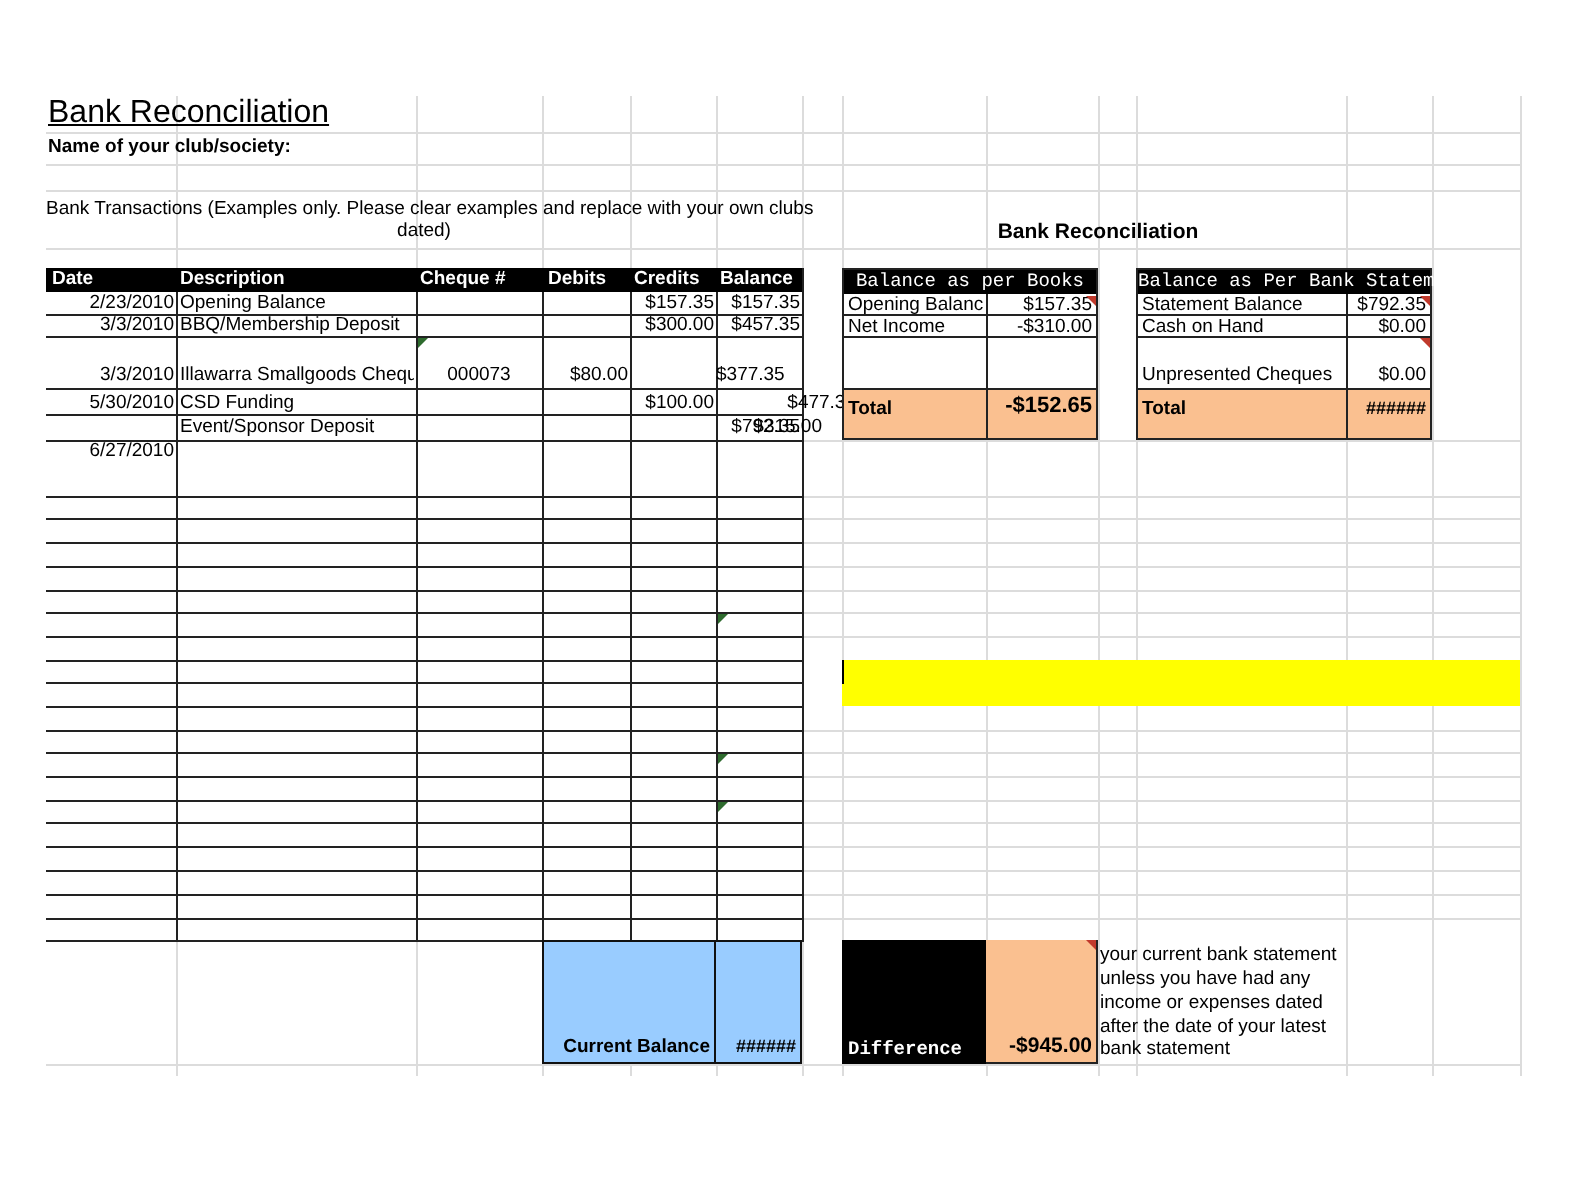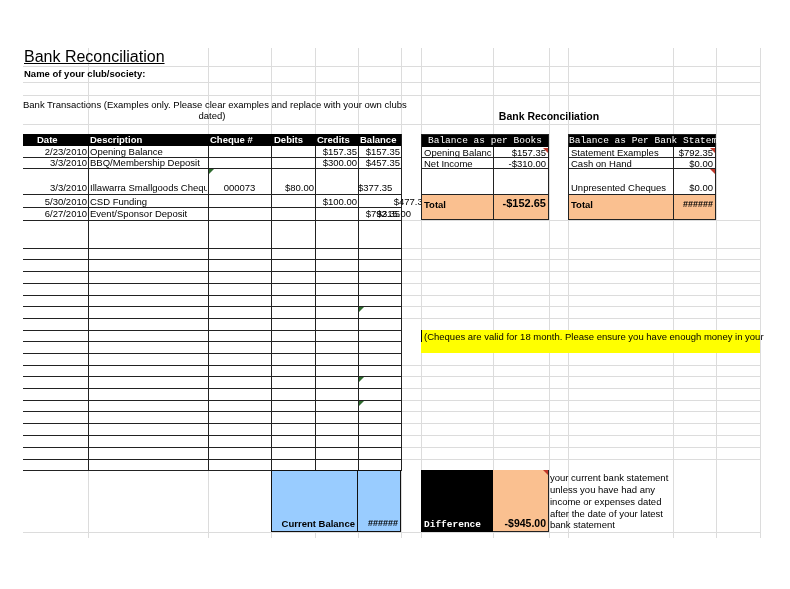--- a/index.html
+++ b/index.html
@@ -60,21 +60,21 @@
   <div class="gh" style="left:401px;top:459px;width:359px;"></div>
   <div class="gh" style="left:23px;top:532px;width:737px;"></div>
 </div>
 
 <div class="txt title" style="left:24px;top:48px;">Bank Reconciliation</div>
 <div class="txt b" style="left:24px;top:68px;font-size:9.5px;">Name of your club/society:</div>
 <div class="txt c" style="left:23px;top:99px;width:378px;">Bank Transactions (Examples only. Please clear examples and replace with your own clubs</div>
 <div class="txt c" style="left:23px;top:110px;width:378px;">dated)</div>
 
 <div class="abs hdr" style="left:23px;top:134px;width:378px;height:12px;">
-  <span class="txt" style="left:14px;top:0px;">Date</span>
+  <span class="txt" style="left:3px;top:0px;">Date</span>
   <span class="txt" style="left:67px;top:0px;">Description</span>
   <span class="txt" style="left:187px;top:0px;">Cheque #</span>
   <span class="txt" style="left:251px;top:0px;">Debits</span>
   <span class="txt" style="left:294px;top:0px;">Credits</span>
   <span class="txt" style="left:337px;top:0px;">Balance</span>
 </div>
 
 <div id="txn-borders">
   <div class="bv" style="left:88px;top:146px;height:325px;"></div>
   <div class="bv" style="left:208px;top:146px;height:325px;"></div>
@@ -134,21 +134,21 @@
   <span class="txt r" style="left:271px;top:182px;width:43px;">$80.00</span>
   <span class="txt r" style="left:358px;top:182px;width:28px;">$377.35</span>
 </div>
 <div>
   <span class="txt r" style="left:23px;top:196px;width:64px;">5/30/2010</span>
   <span class="txt" style="left:90px;top:196px;">CSD Funding</span>
   <span class="txt r" style="left:315px;top:196px;width:42px;">$100.00</span>
   <span class="txt r" style="left:358px;top:196px;width:42px;margin-left:28px;">$477.35</span>
 </div>
 <div>
-  <span class="txt r" style="left:23px;top:208px;width:64px;">6/27/2010</span>
+  <span class="txt r" style="left:23px;top:220px;width:64px;">6/27/2010</span>
   <span class="txt" style="left:90px;top:208px;">Event/Sponsor Deposit</span>
   <span class="txt r" style="left:315px;top:208px;width:56px;padding-left:40px;">$315.00</span>
   <span class="txt r" style="left:358px;top:208px;width:42px;">$792.35</span>
 </div>
 
 <div class="abs" style="left:271px;top:470px;width:87px;height:62px;background:#99ccff;border:1px solid #111;">
   <span class="txt b" style="right:2px;bottom:2px;font-size:9.5px;">Current Balance</span>
 </div>
 <div class="abs" style="left:357px;top:470px;width:44px;height:62px;background:#99ccff;border:1px solid #111;">
   <span class="txt b" style="right:2px;bottom:2px;font-size:9px;">######</span>
@@ -182,21 +182,21 @@
 
 <div class="abs" style="left:568px;top:134px;width:148px;height:86px;border:1px solid #222;">
   <div class="abs" style="left:0;top:0;width:146px;height:12px;background:#000;">
     <span class="txt c wh" style="left:0;top:0;width:146px;">Balance as Per Bank Statement</span>
   </div>
   <div class="bh" style="left:0;top:22px;width:146px;"></div>
   <div class="bh" style="left:0;top:33px;width:146px;"></div>
   <div class="bh" style="left:0;top:59px;width:146px;"></div>
   <div class="bv" style="left:104px;top:12px;height:72px;"></div>
   <div>
-    <span class="txt" style="left:2px;top:12px;">Statement Examples</span>
+    <span class="txt" style="left:2px;top:12px;">Statement Balance</span>
     <span class="txt r" style="left:105px;top:12px;width:39px;">$792.35</span>
   </div>
   <div>
     <span class="txt" style="left:2px;top:23px;">Cash on Hand</span>
     <span class="txt r" style="left:105px;top:23px;width:39px;">$0.00</span>
   </div>
   <div>
     <span class="txt" style="left:2px;top:47px;">Unpresented Cheques</span>
     <span class="txt r" style="left:105px;top:47px;width:39px;">$0.00</span>
   </div>
@@ -204,21 +204,20 @@
     <div class="bv" style="left:104px;top:0;height:24px;"></div>
     <span class="txt b" style="left:2px;top:4px;">Total</span>
     <span class="txt b r" style="left:105px;top:4px;width:39px;font-size:9px;">######</span>
   </div>
   <div class="tri-r" style="left:141px;top:13px;"></div>
   <div class="tri-r" style="left:141px;top:34px;"></div>
 </div>
 
 <div class="abs" style="left:421px;top:330px;width:339px;height:23px;background:#ffff00;">
   <div class="abs" style="left:0;top:0;width:1px;height:12px;background:#000;"></div>
-  <span class="txt" style="left:3px;top:1px;">(Cheques are valid for 18 month. Please ensure you have enough money in your</span>
 </div>
 
 <div class="abs" style="left:421px;top:470px;width:72px;height:62px;background:#000;">
   <span class="txt b wh" style="left:3px;bottom:2px;">Difference</span>
 </div>
 <div class="abs" style="left:493px;top:470px;width:56px;height:62px;background:#fac090;border-right:1px solid #222;border-bottom:1px solid #222;">
   <span class="txt b r" style="right:2px;bottom:2px;font-size:10.5px;">-$945.00</span>
   <div class="tri-r" style="right:0;top:0;"></div>
 </div>
 <div class="abs" style="left:550px;top:472px;width:130px;height:60px;">

